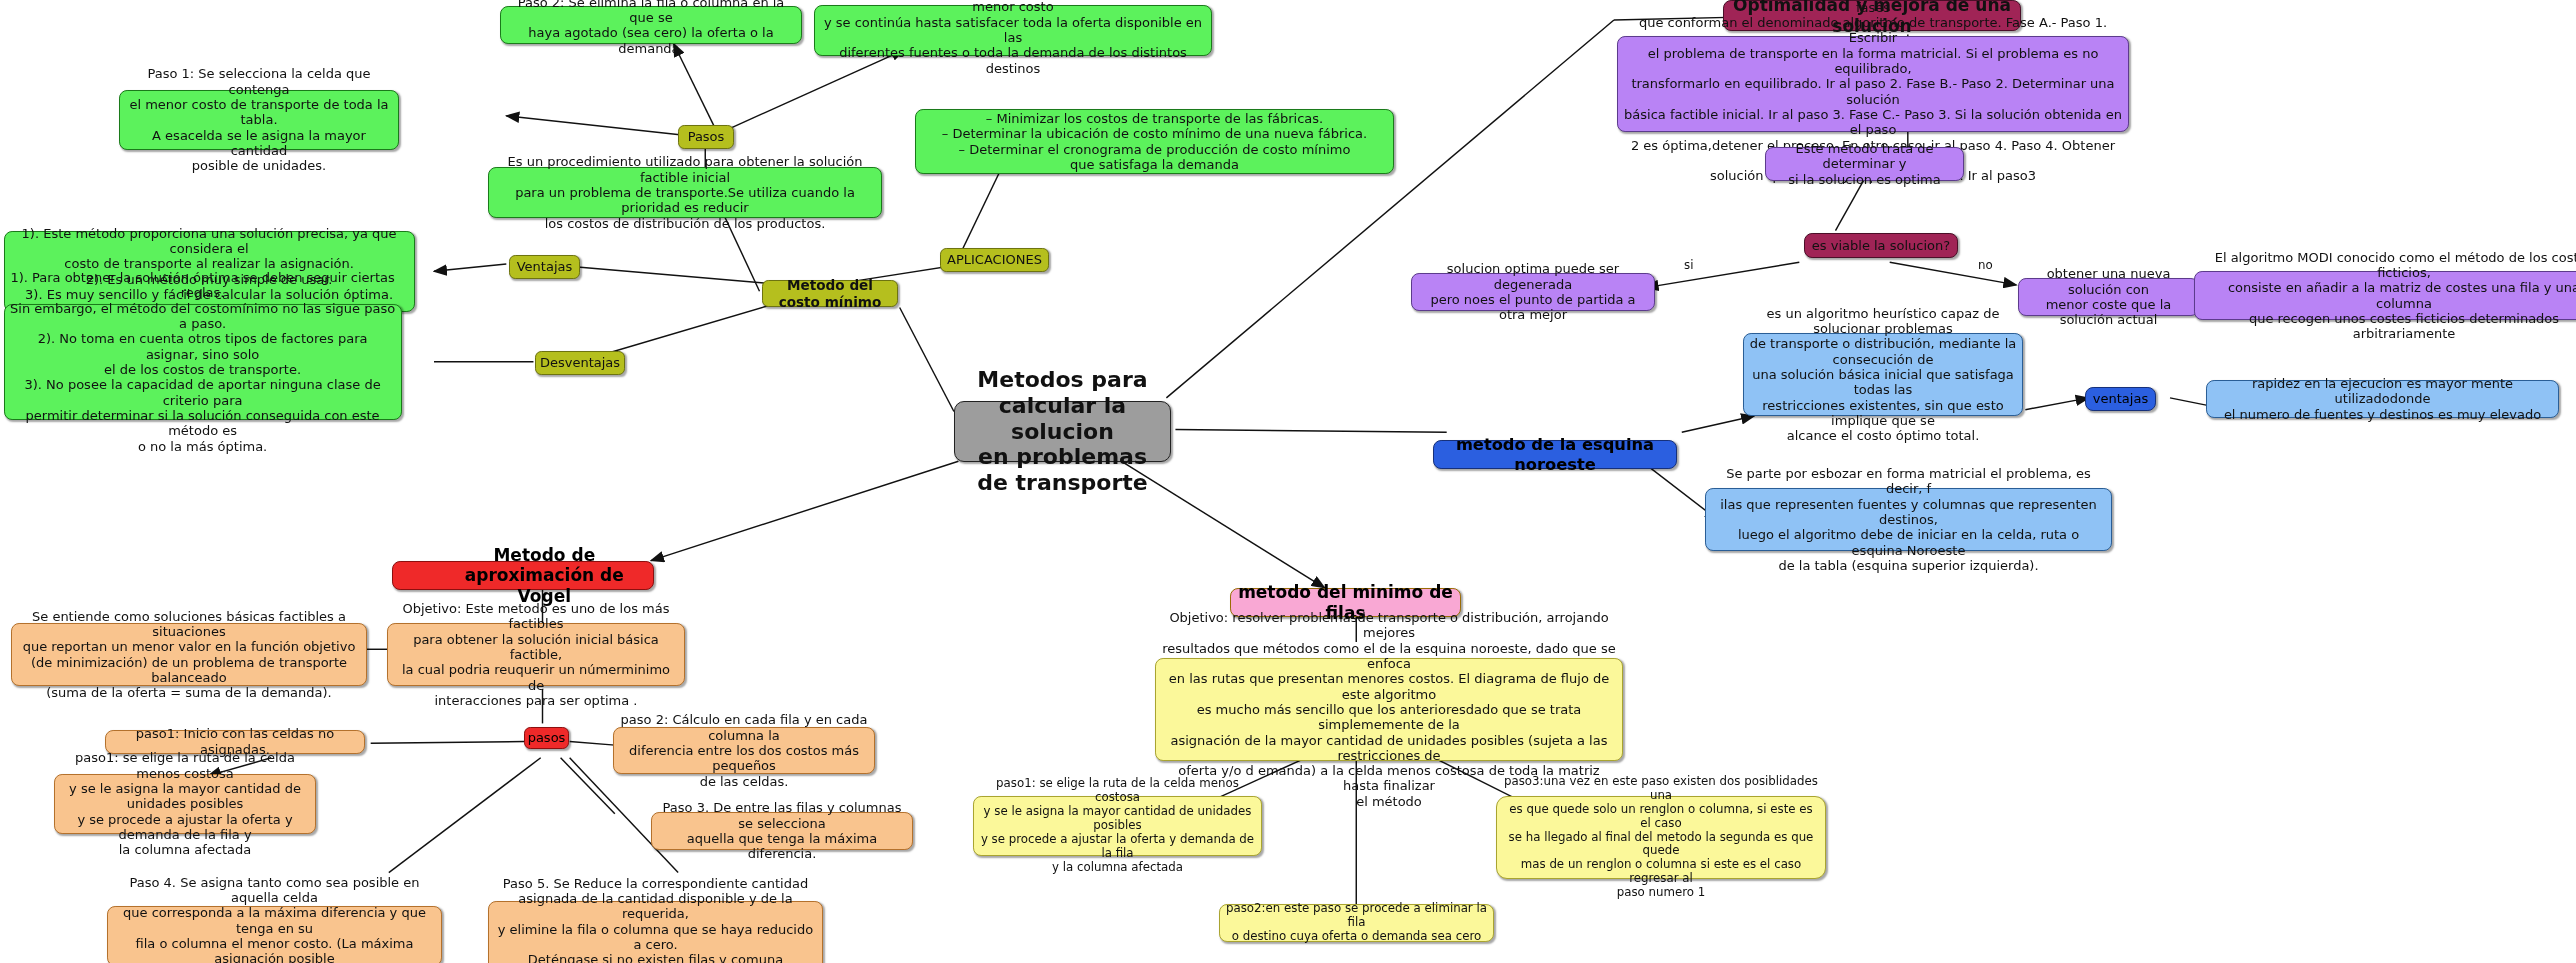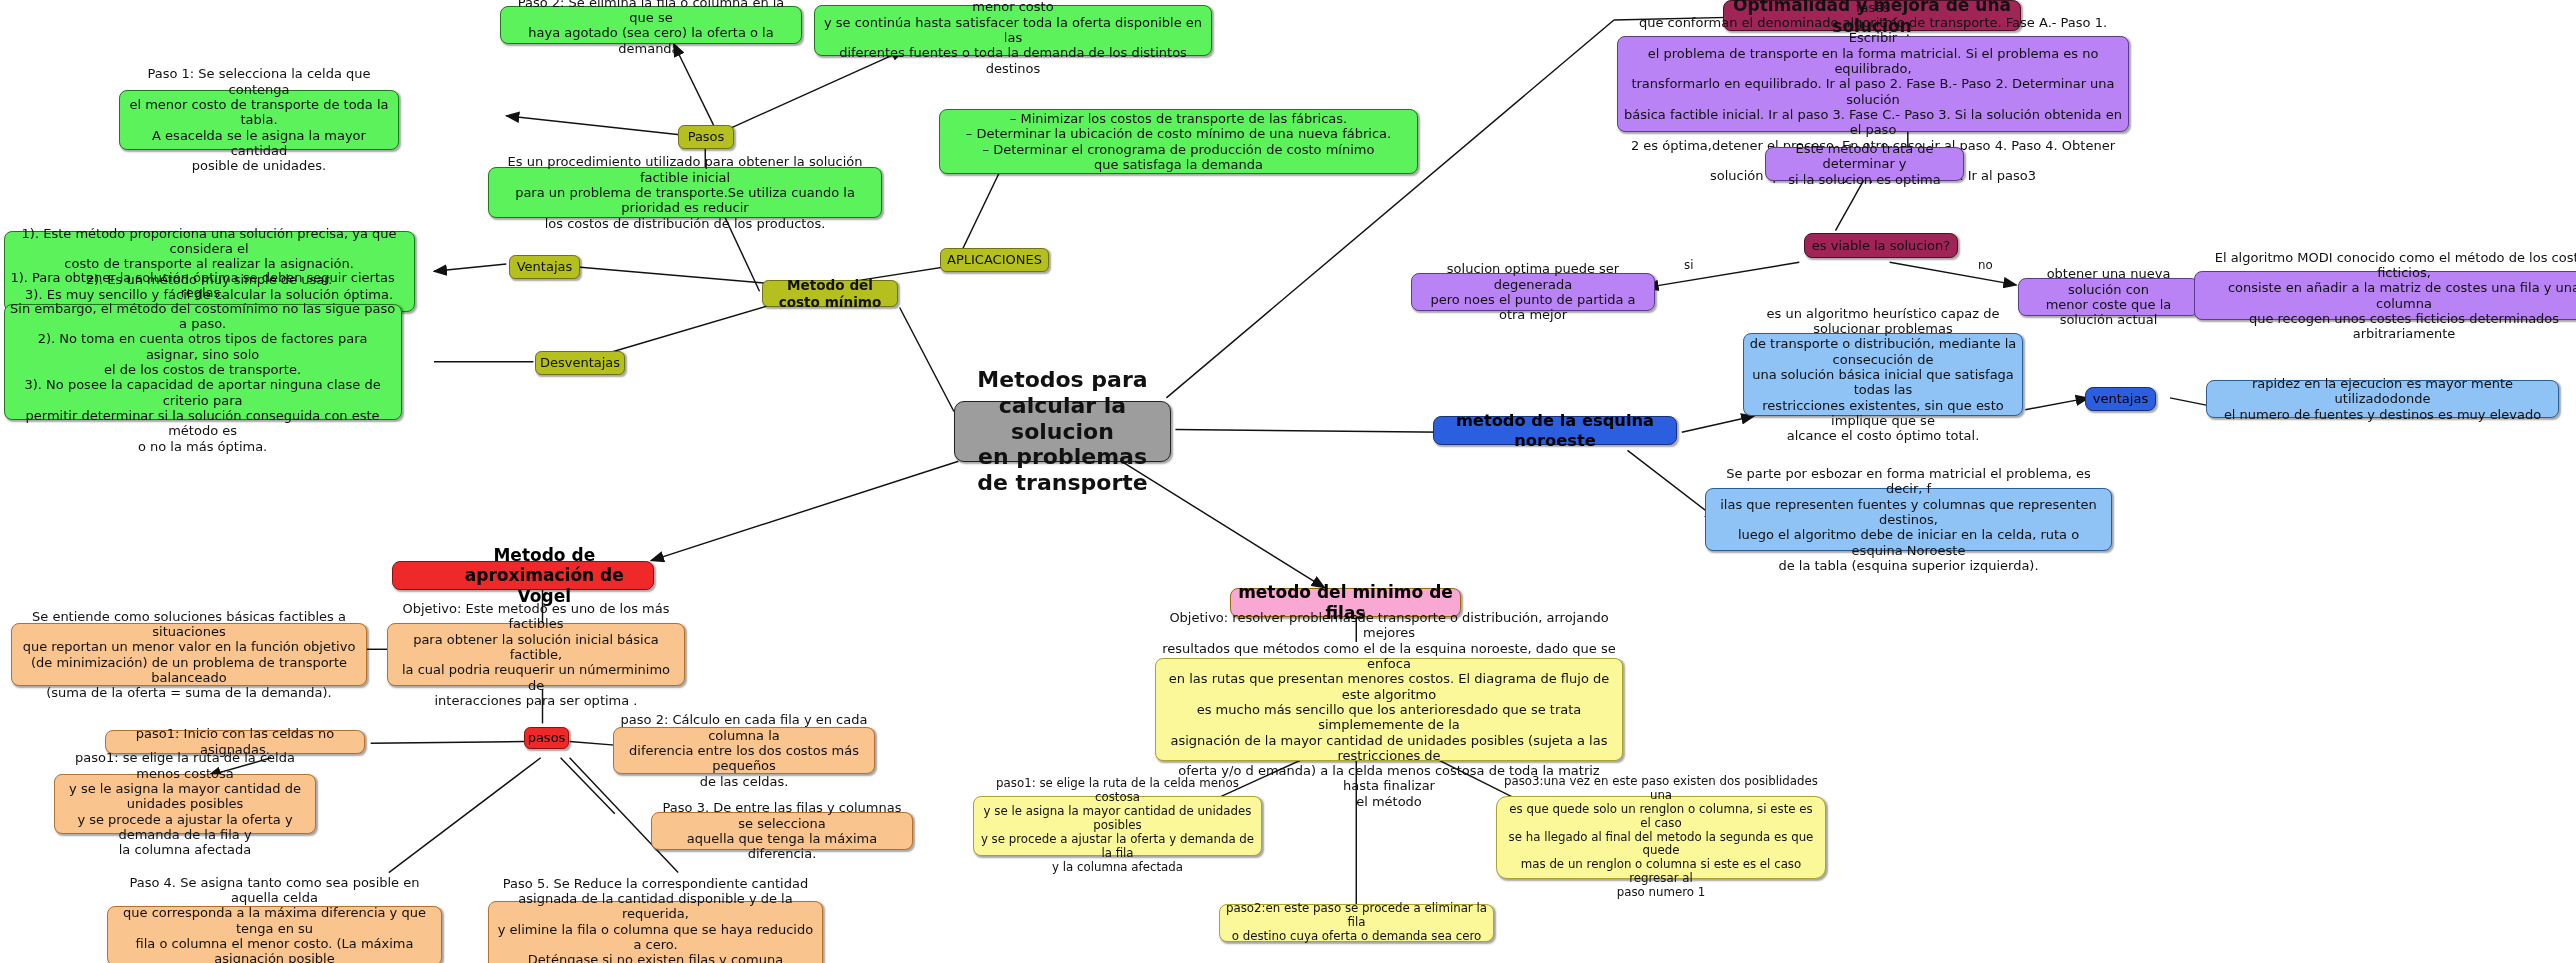--- a/index.html
+++ b/index.html
@@ -107,21 +107,21 @@
 
   <div class="node green-leaf shadow" style="left:500px;top:6.3px;width:302px;height:38px;">Paso 2: Se elimina la fila o columna en la que se
 haya agotado (sea cero) la oferta o la demanda.</div>
 
   <div class="node green-leaf shadow" style="width: 398px; height: 51px; left: 814px; top: 4.5px;">Paso 3: Se repiten los pasos anteriores con el siguiente menor costo
 y se continúa hasta satisfacer toda la oferta disponible en las
 diferentes fuentes o toda la demanda de los distintos destinos</div>
 
   <div class="node olive-tag shadow" style="left:940px;top:248px;width:109px;height:23.5px;">APLICACIONES</div>
 
-  <div class="node green-leaf shadow" style="left:915px;top:109px;width:479px;height:65px;margin-left:24px;">– Minimizar los costos de transporte de las fábricas.
+  <div class="node green-leaf shadow" style="left:915px;top:109px;width:479px;height:65px;">– Minimizar los costos de transporte de las fábricas.
 – Determinar la ubicación de costo mínimo de una nueva fábrica.
 – Determinar el cronograma de producción de costo mínimo
 que satisfaga la demanda</div>
 
   <div class="node olive-tag shadow" style="left:509px;top:255px;width:71px;height:23.5px;">Ventajas</div>
 
   <div class="node green-leaf shadow" style="left:3.6px;top:231px;width:411px;height:81px;">1). Este método proporciona una solución precisa, ya que considera el
 costo de transporte al realizar la asignación.
 2). Es un método muy simple de usar.
 3). Es muy sencillo y fácil de calcular la solución óptima.
@@ -158,21 +158,21 @@
   <div class="node purple shadow" style="left:1411px;top:273px;width:244px;height:38px;">solucion optima puede ser degenerada
 pero noes el punto de partida a otra mejor</div>
 
   <div class="node purple shadow" style="left:2018px;top:278px;width:181px;height:38px;">obtener una nueva solución con
 menor coste que la solución actual</div>
 
   <div class="node purple shadow" style="left:2194px;top:271px;width:420px;height:49px;">El algoritmo MODI conocido como el método de los costes ficticios,
 consiste en añadir a la matriz de costes una fila y una columna
 que recogen unos costes ficticios determinados arbitrariamente</div>
 
-  <div class="node blue-tag shadow" style="left:1433px;top:416px;width:244px;height:29px;">metodo de la esquina noroeste</div>
+  <div class="node blue-tag shadow" style="left:1433px;top:440px;width:244px;height:29px;">metodo de la esquina noroeste</div>
 
   <div class="node blue-leaf shadow" style="left:1743px;top:333px;width:280px;height:83px;">es un algoritmo heurístico capaz de solucionar problemas
 de transporte o distribución, mediante la consecución de
 una solución básica inicial que satisfaga todas las
 restricciones existentes, sin que esto implique que se
 alcance el costo óptimo total.</div>
 
   <div class="node blue-tag-sm shadow" style="left:2085px;top:387px;width:71px;height:23.5px;">ventajas</div>
 
   <div class="node blue-leaf shadow" style="left:2206px;top:380px;width:353px;height:38px;">rapidez en la ejecucion es mayor mente utilizadodonde

